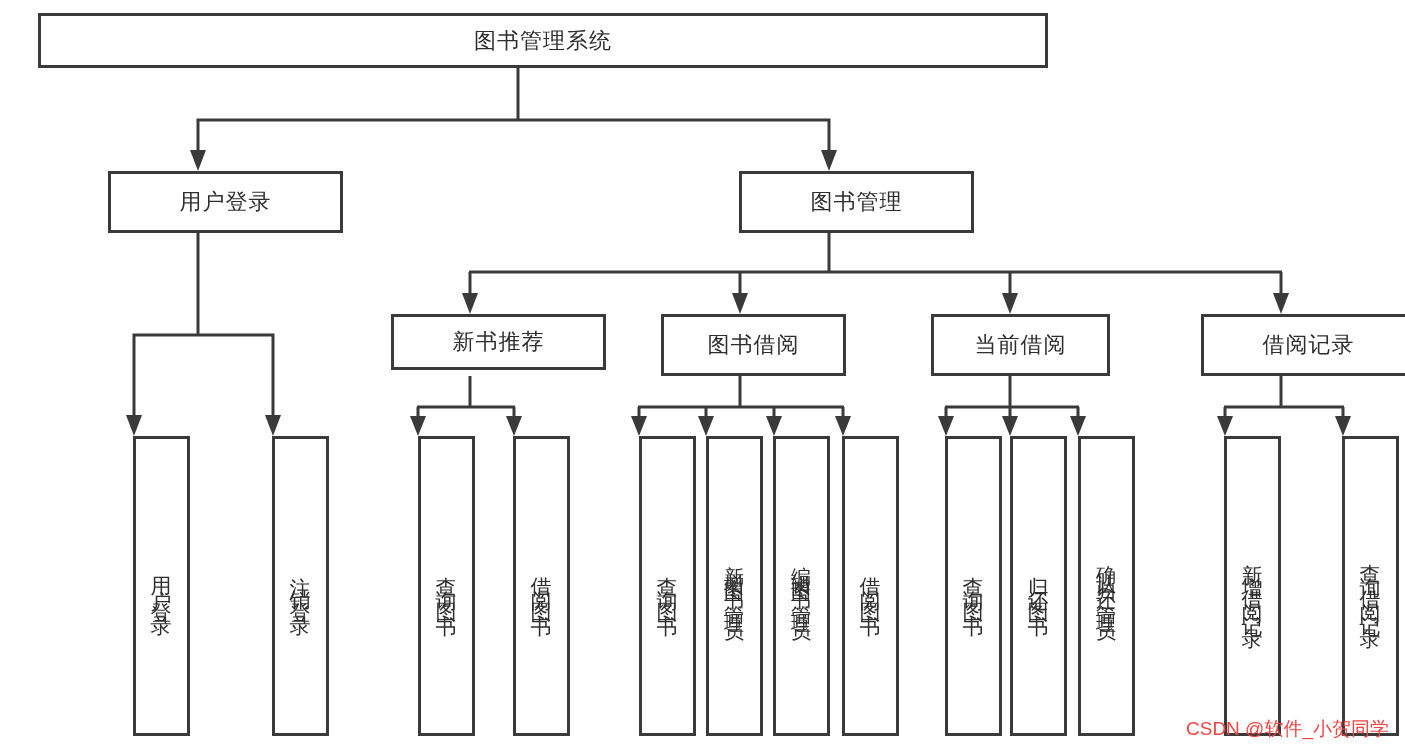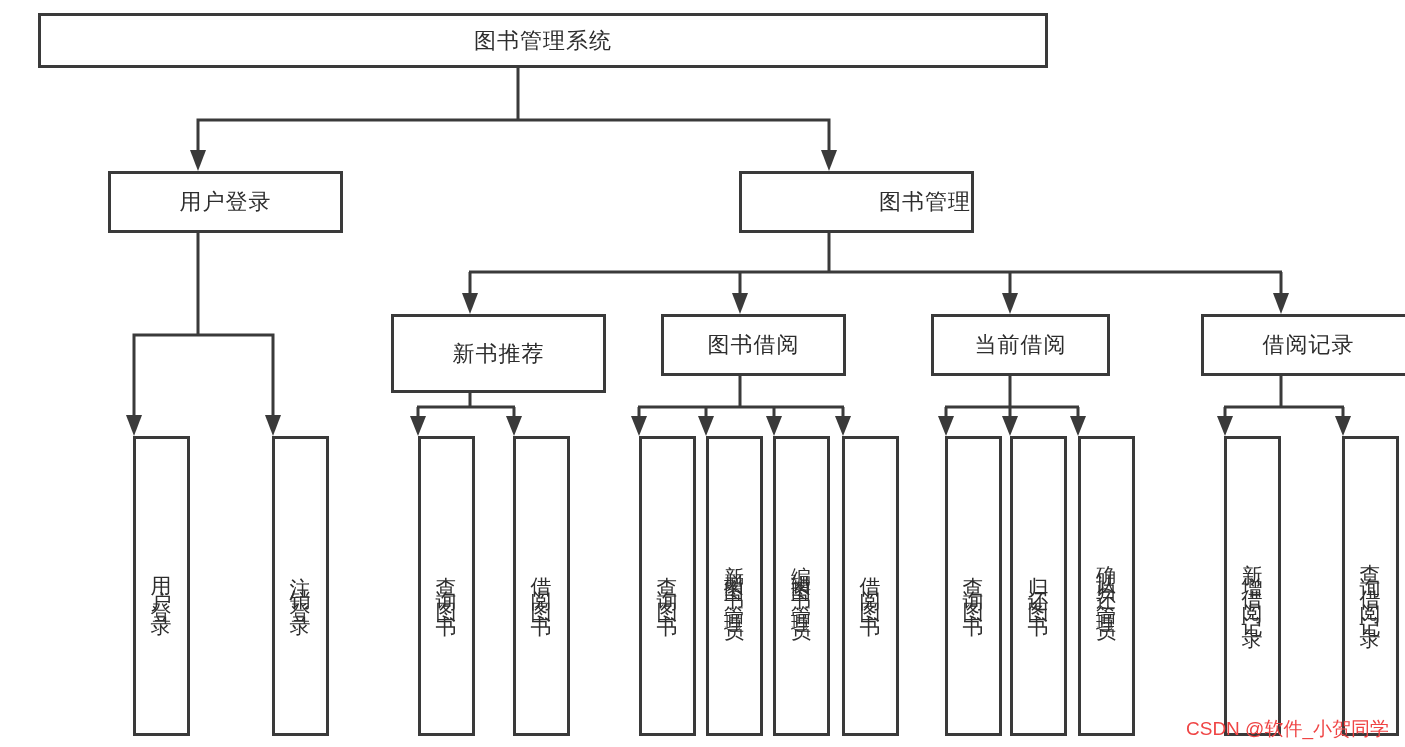--- a/index.html
+++ b/index.html
@@ -106,25 +106,25 @@
     </g>
   </svg>
 
   <div class="box" style="left:10px; top:13px; width:1010px; height:55px;">
     <span class="node-label">图书管理系统</span>
   </div>
 
   <div class="box" style="left:80px; top:171px; width:235px; height:62px;">
     <span class="node-label">用户登录</span>
   </div>
-  <div class="box" style="left:711px; top:171px; width:235px; height:62px;justify-content:flex-end;">
+  <div class="box" style="left:711px; top:171px; width:235px; height:62px;">
     <span class="node-label">图书管理</span>
   </div>
 
-  <div class="box" style="left:363px; top:314px; width:215px; height:79px;">
+  <div class="box" style="left:363px; top:314px; width:215px; height:56px;">
     <span class="node-label">新书推荐</span>
   </div>
   <div class="box" style="left:633px; top:314px; width:185px; height:62px;">
     <span class="node-label">图书借阅</span>
   </div>
   <div class="box" style="left:903px; top:314px; width:179px; height:62px;">
     <span class="node-label">当前借阅</span>
   </div>
   <div class="box" style="left:1173px; top:314px; width:215px; height:62px;justify-content:center;">
     <span class="node-label">借阅记录</span>

